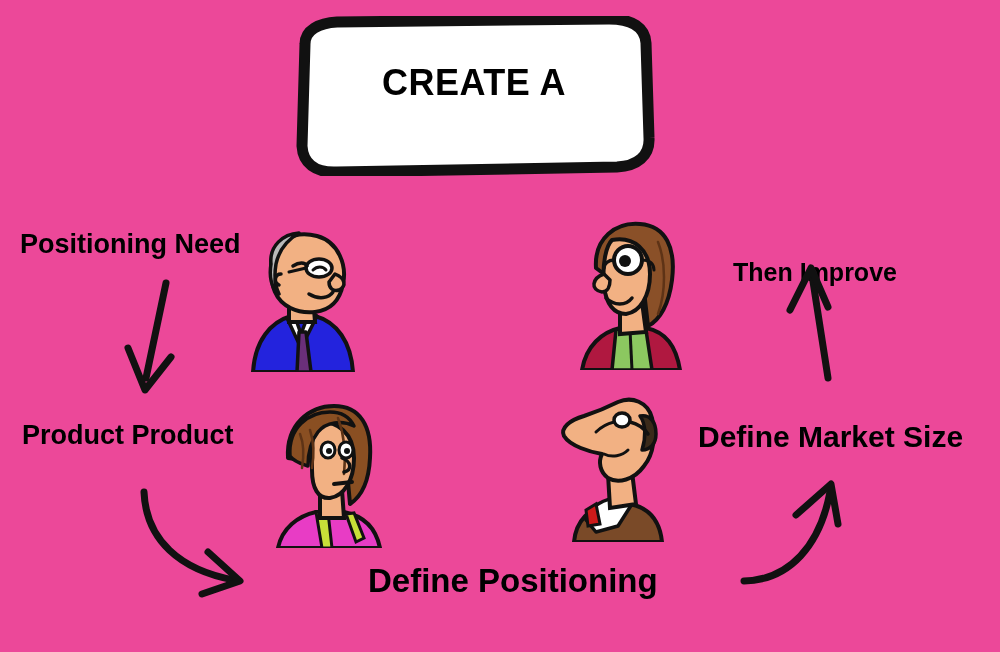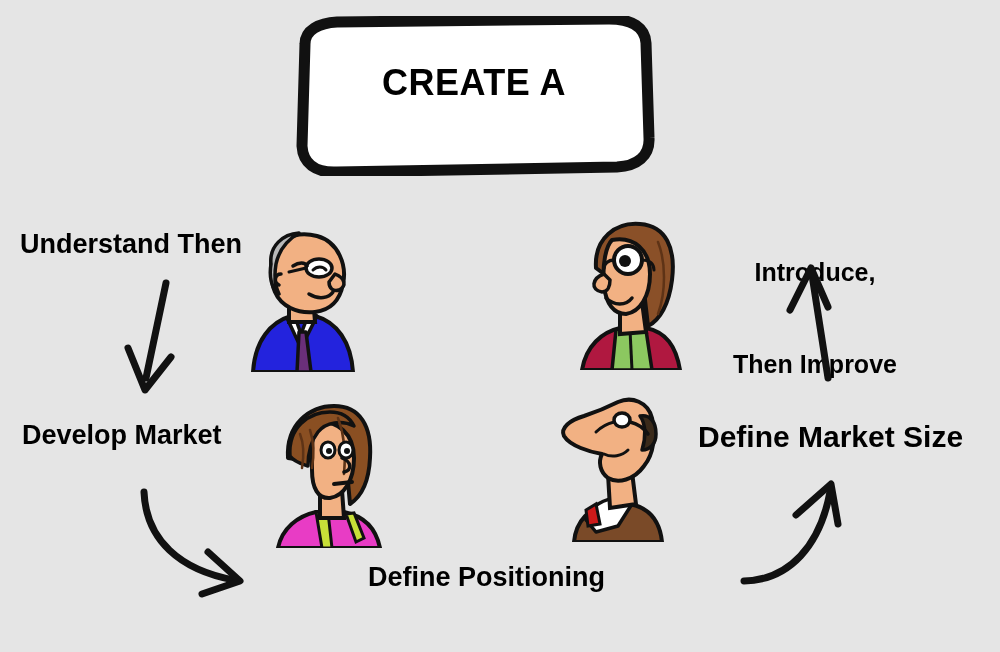--- a/index.html
+++ b/index.html
@@ -8,21 +8,21 @@
     padding: 0;
     background: #ffffff;
   }
   body {
     font-family: "Liberation Sans", sans-serif;
   }
   #canvas {
     position: relative;
     width: 1000px;
     height: 652px;
-    background: #e5e5e5;
+    background: #ec4899;
     overflow: hidden;
   }
 
   
   .title-box {
     position: absolute;
     left: 291px;
     top: 16px;
     width: 366px;
     height: 160px;
@@ -56,21 +56,21 @@
   .step-label {
     position: absolute;
     font-family: "Liberation Sans", sans-serif;
     font-weight: bold;
     color: #000000;
     line-height: 1.22;
     white-space: pre;
   }
   .lbl-understand { left: 20px;  top: 228px; font-size: 27px; }
   .lbl-develop    { left: 22px;  top: 419px; font-size: 27px; }
-  .lbl-positioning{ left: 368px; top: 561px; font-size: 27px; }
+  .lbl-positioning{ left: 368px; top: 561px; font-size: 33px; }
   .lbl-market     { left: 698px; top: 419px; font-size: 30px; }
   .lbl-introduce  { left: 715px; top: 196px; font-size: 25px; text-align: center; width: 200px; }
 
   
   .arrow-layer {
     position: absolute;
     left: 0; top: 0;
     width: 1000px; height: 652px;
     pointer-events: none;
   }
@@ -99,30 +99,29 @@
                C 359 140, 346 150, 326 151
                L 46 156
                C 24 157, 12 147, 11 130
                Z" fill="#ffffff" stroke="#111111" stroke-width="11" stroke-linejoin="round"></path>
     </svg>
     <div class="title-text">
       <div class="title-line">CREATE A</div>
     </div>
   </div>
 
-  <div class="step-label lbl-understand">Understand Then</div>
-
-  <div class="step-label lbl-develop">Develop Market</div>
+  <div class="step-label lbl-understand">Positioning Need</div>
+
+  <div class="step-label lbl-develop">Product Product</div>
 
   <div class="step-label lbl-positioning">Define Positioning</div>
 
   <div class="step-label lbl-market">Define Market Size</div>
 
   <div class="step-label lbl-introduce">
-    <div>Introduce,</div>
     <div>Then Improve</div>
   </div>
 
   <svg class="arrow-layer" viewBox="0 0 1000 652">
 
     <g>
       <path d="M 166 283 L 146 378" fill="none" stroke="#111111" stroke-width="7" stroke-linecap="round"></path>
       <path d="M 128 348 L 145 390 L 171 357" fill="none" stroke="#111111" stroke-width="7" stroke-linecap="round" stroke-linejoin="round"></path>
     </g>
 

